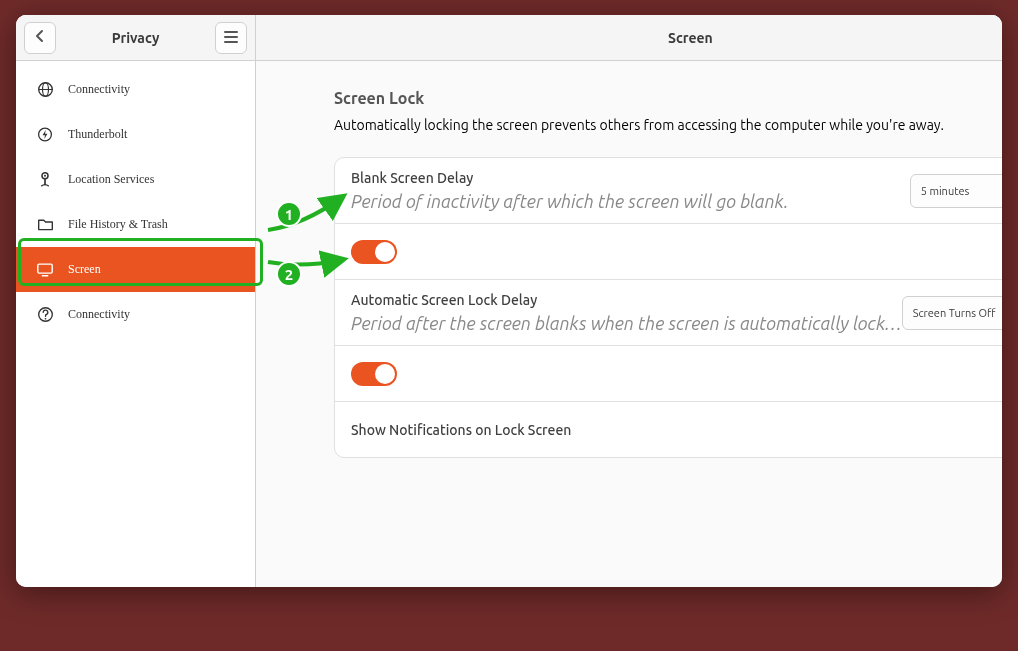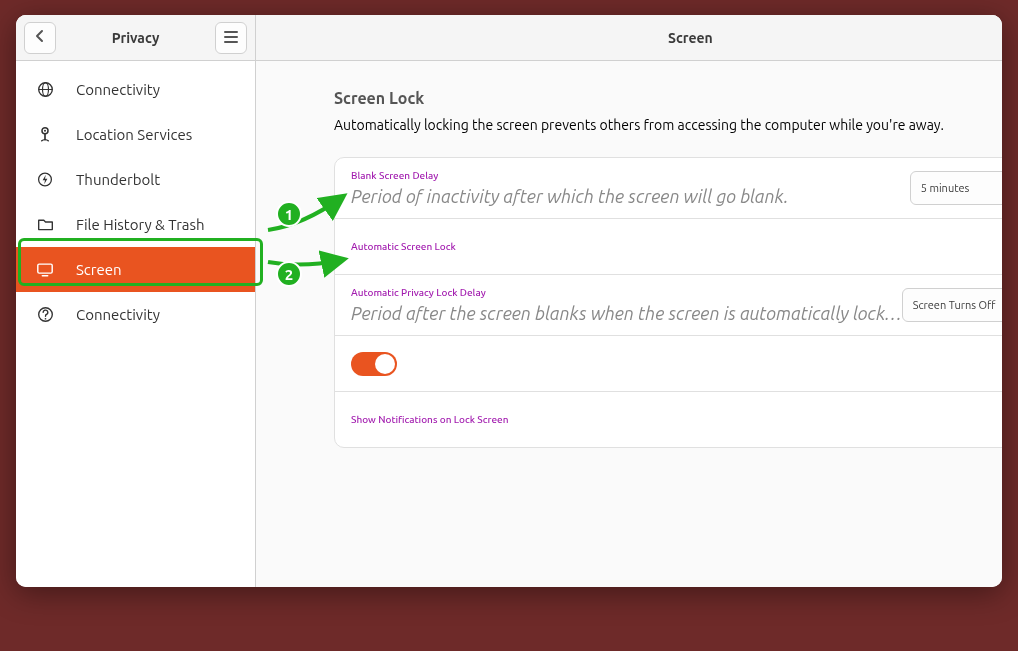--- a/index.html
+++ b/index.html
@@ -76,26 +76,27 @@
 
   .sidebar-list {
     flex: 1;
     overflow-y: auto;
     padding-top: 6px;
   }
   .side-item {
     height: 45px;
     display: flex;
     align-items: center;
-    gap: 22px;
+    gap: 14px;
     padding: 0 20px;
     cursor: pointer;
     white-space: nowrap;
-    font-size: 15px;
+    font-size: 12px;
     color: #333;
+    font-family: Liberation Serif, serif;
   }
   .side-item.active {
     background: var(--accent-orange);
     color: #fff;
   }
   .side-item .icon {
     width: 18px; height: 18px;
     flex: 0 0 18px;
     display: inline-flex; align-items:center; justify-content:center;
   }
@@ -159,23 +160,23 @@
   .row {
     display: flex;
     align-items: center;
     padding: 12px 16px;
     min-height: 56px;
     border-top: 1px solid var(--border);
   }
   .row:first-child { border-top: none; }
   .row-text { flex: 1; min-width: 0; }
   .row-label {
-    font-size: 10px;
+    font-size: 14px;
     font-weight: 500;
-    color: #a21caf;
+    color: #404040;
   }
   .row-sub {
     font-size: 18px;
     color: var(--text-muted);
     margin-top: 5px;
     white-space: nowrap;
     overflow: hidden;
     text-overflow: ellipsis;
     font-style: italic;
   }
@@ -274,38 +275,38 @@
               <circle cx="10" cy="10" r="8" fill="none" stroke="currentColor" stroke-width="1.6"></circle>
               <ellipse cx="10" cy="10" rx="3.5" ry="8" fill="none" stroke="currentColor" stroke-width="1.4"></ellipse>
               <path d="M2 10 H18" stroke="currentColor" stroke-width="1.4"></path>
             </svg>
         </span>
         <span>Connectivity</span>
       </div>
 
       <div class="side-item">
         <span class="icon">
+          <svg width="16" height="17" viewBox="0 0 20 20">
+              <circle cx="10" cy="10" r="8" fill="none" stroke="currentColor" stroke-width="1.6"></circle>
+              <path d="M11 4 L7 11 H10 L9 16 L13 9 H10 Z" fill="currentColor"></path>
+            </svg>
+        </span>
+        <span>Thunderbolt</span>
+      </div>
+
+      <div class="side-item">
+        <span class="icon">
           <svg width="14" height="17" viewBox="0 0 14 18">
               <circle cx="7" cy="5" r="3.2" fill="none" stroke="currentColor" stroke-width="1.6"></circle>
               <circle cx="7" cy="5" r="1.1" fill="currentColor"></circle>
               <path d="M7 8 V15" stroke="currentColor" stroke-width="1.8"></path>
               <path d="M3 16 Q7 13 11 16" fill="none" stroke="currentColor" stroke-width="1.4"></path>
             </svg>
         </span>
         <span>Location Services</span>
-      </div>
-
-      <div class="side-item">
-        <span class="icon">
-          <svg width="16" height="17" viewBox="0 0 20 20">
-              <circle cx="10" cy="10" r="8" fill="none" stroke="currentColor" stroke-width="1.6"></circle>
-              <path d="M11 4 L7 11 H10 L9 16 L13 9 H10 Z" fill="currentColor"></path>
-            </svg>
-        </span>
-        <span>Thunderbolt</span>
       </div>
 
       <div class="side-item">
         <span class="icon">
           <svg width="17" height="15" viewBox="0 0 20 16">
               <path d="M2 3 H8 L10 5 H18 V14 H2 Z" fill="none" stroke="currentColor" stroke-width="1.6" stroke-linejoin="round"></path>
             </svg>
         </span>
         <span>File History &amp; Trash</span>
       </div>
@@ -378,31 +379,28 @@
             <span>5 minutes</span>
             <span>
               <svg width="10" height="7" viewBox="0 0 10 7">
                   <path d="M1 1 L5 5 L9 1" fill="none" stroke="currentColor" stroke-width="1.6" stroke-linecap="round" stroke-linejoin="round"></path>
                 </svg>
             </span>
           </div>
         </div>
 
         <div class="row">
-          <div class="row-text">
-            <div class="row-label">Automatic Screen Lock</div>
-          </div>
           <div class="switch on">
               <div class="knob"></div>
             </div>
         </div>
 
         <div class="row">
           <div class="row-text">
-            <div class="row-label">Automatic Privacy Lock Delay</div>
+            <div class="row-label">Automatic Screen Lock Delay</div>
             <div class="row-sub">Period after the screen blanks when the screen is automatically lock…</div>
           </div>
           <div class="select" style="min-width:148px">
             <span>Screen Turns Off</span>
             <span>
               <svg width="10" height="7" viewBox="0 0 10 7">
                   <path d="M1 1 L5 5 L9 1" fill="none" stroke="currentColor" stroke-width="1.6" stroke-linecap="round" stroke-linejoin="round"></path>
                 </svg>
             </span>
           </div>

